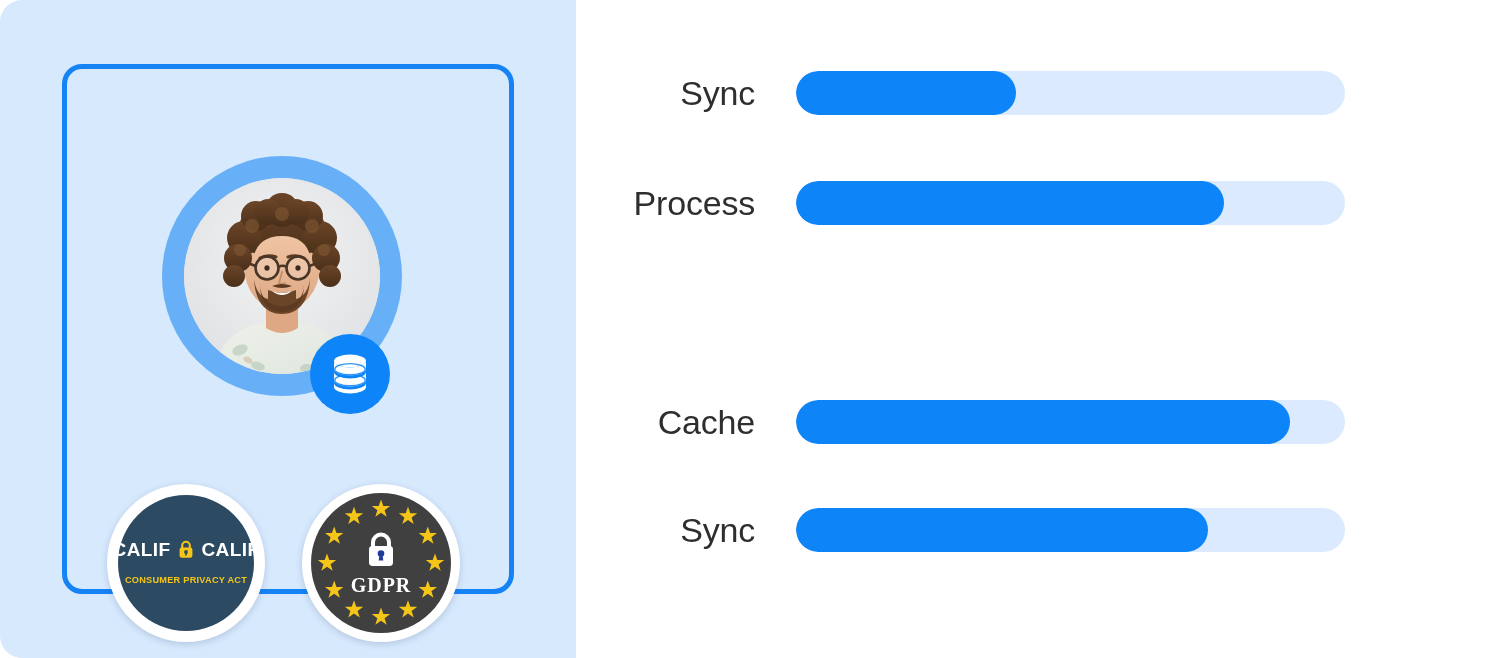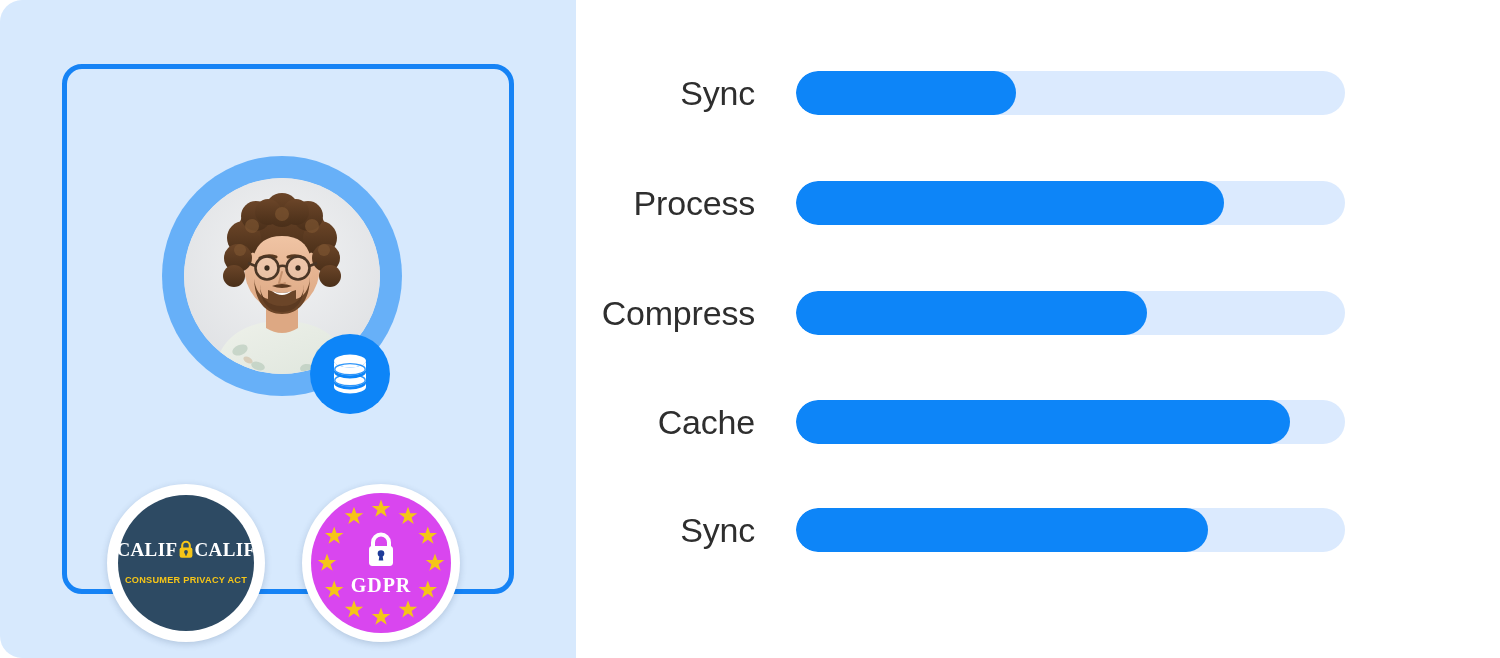--- a/index.html
+++ b/index.html
@@ -118,21 +118,22 @@
 
   #ccpa-wordmark {
     display: flex;
     align-items: center;
     justify-content: center;
     color: #ffffff;
     font-weight: bold;
     font-size: 19px;
     letter-spacing: 0.4px;
     line-height: 1;
-    font-family: Liberation Serif, serif;
+    font-family: Liberation Sans, sans-serif;
+    gap: 7px;
   }
 
   #ccpa-lock-glyph {
     display: inline-block;
     width: 16px;
     height: 19px;
     position: relative;
     margin: 0 0.5px;
   }
   #ccpa-lock-glyph svg { display:block; }
@@ -152,21 +153,21 @@
     width: 158px;
     height: 158px;
     padding: 9px;
   }
 
   #gdpr-inner {
     position: relative;
     width: 100%;
     height: 100%;
     border-radius: 50%;
-    background: #d946ef;
+    background: #404040;
     display: flex;
     align-items: center;
     justify-content: center;
   }
 
   #gdpr-stars { position: absolute; inset: 0; }
 
   #gdpr-center {
     position: relative;
     display: flex;
@@ -448,26 +449,20 @@
         </div>
       </div>
 
       <div class="bar-row" style="top:181px">
         <div class="bar-label">Process</div>
         <div class="bar-track" style="background: rgb(219, 234, 254);">
           <div class="bar-fill" style="width: 78%; background: rgb(13, 133, 248);"></div>
         </div>
       </div>
 
-      <div class="bar-row" style="top:291px">
-        <div class="bar-label">Compress</div>
-        <div class="bar-track" style="background: rgb(219, 234, 254);">
-          <div class="bar-fill" style="width: 64%; background: rgb(13, 133, 248);"></div>
-        </div>
-      </div>
 
       <div class="bar-row" style="top:400px">
         <div class="bar-label">Cache</div>
         <div class="bar-track" style="background: rgb(219, 234, 254);">
           <div class="bar-fill" style="width: 90%; background: rgb(13, 133, 248);"></div>
         </div>
       </div>
 
       <div class="bar-row" style="top:508px">
         <div class="bar-label">Sync</div>

